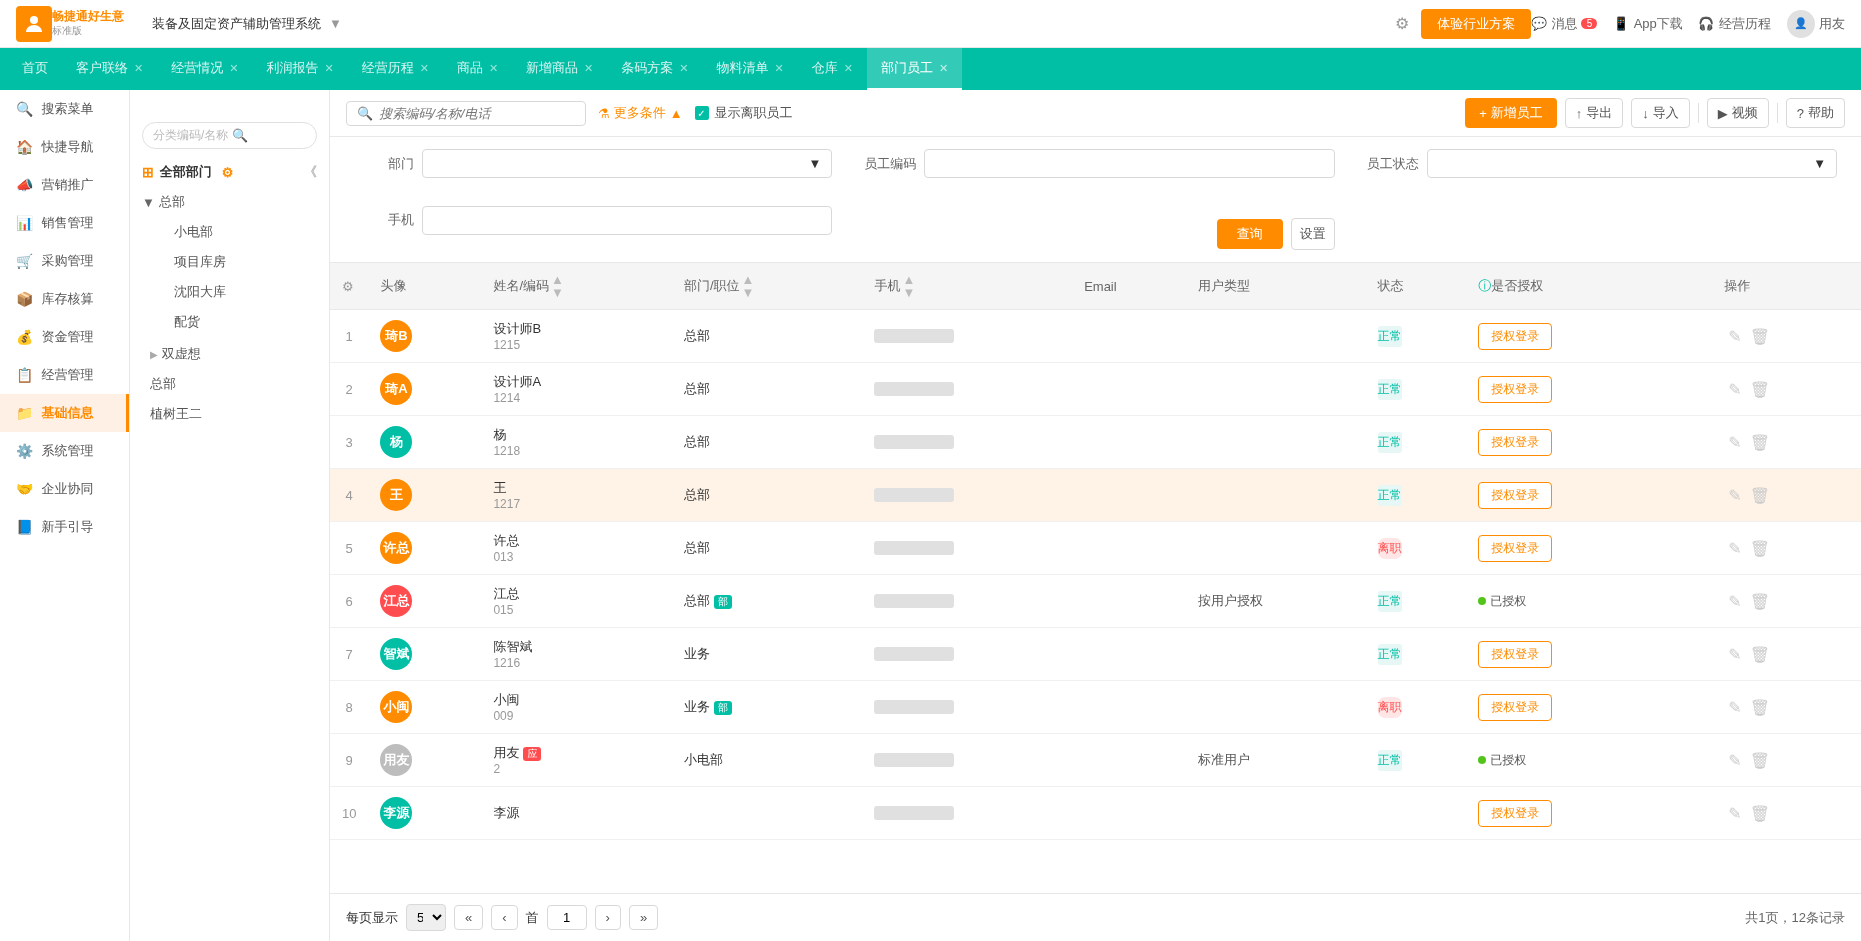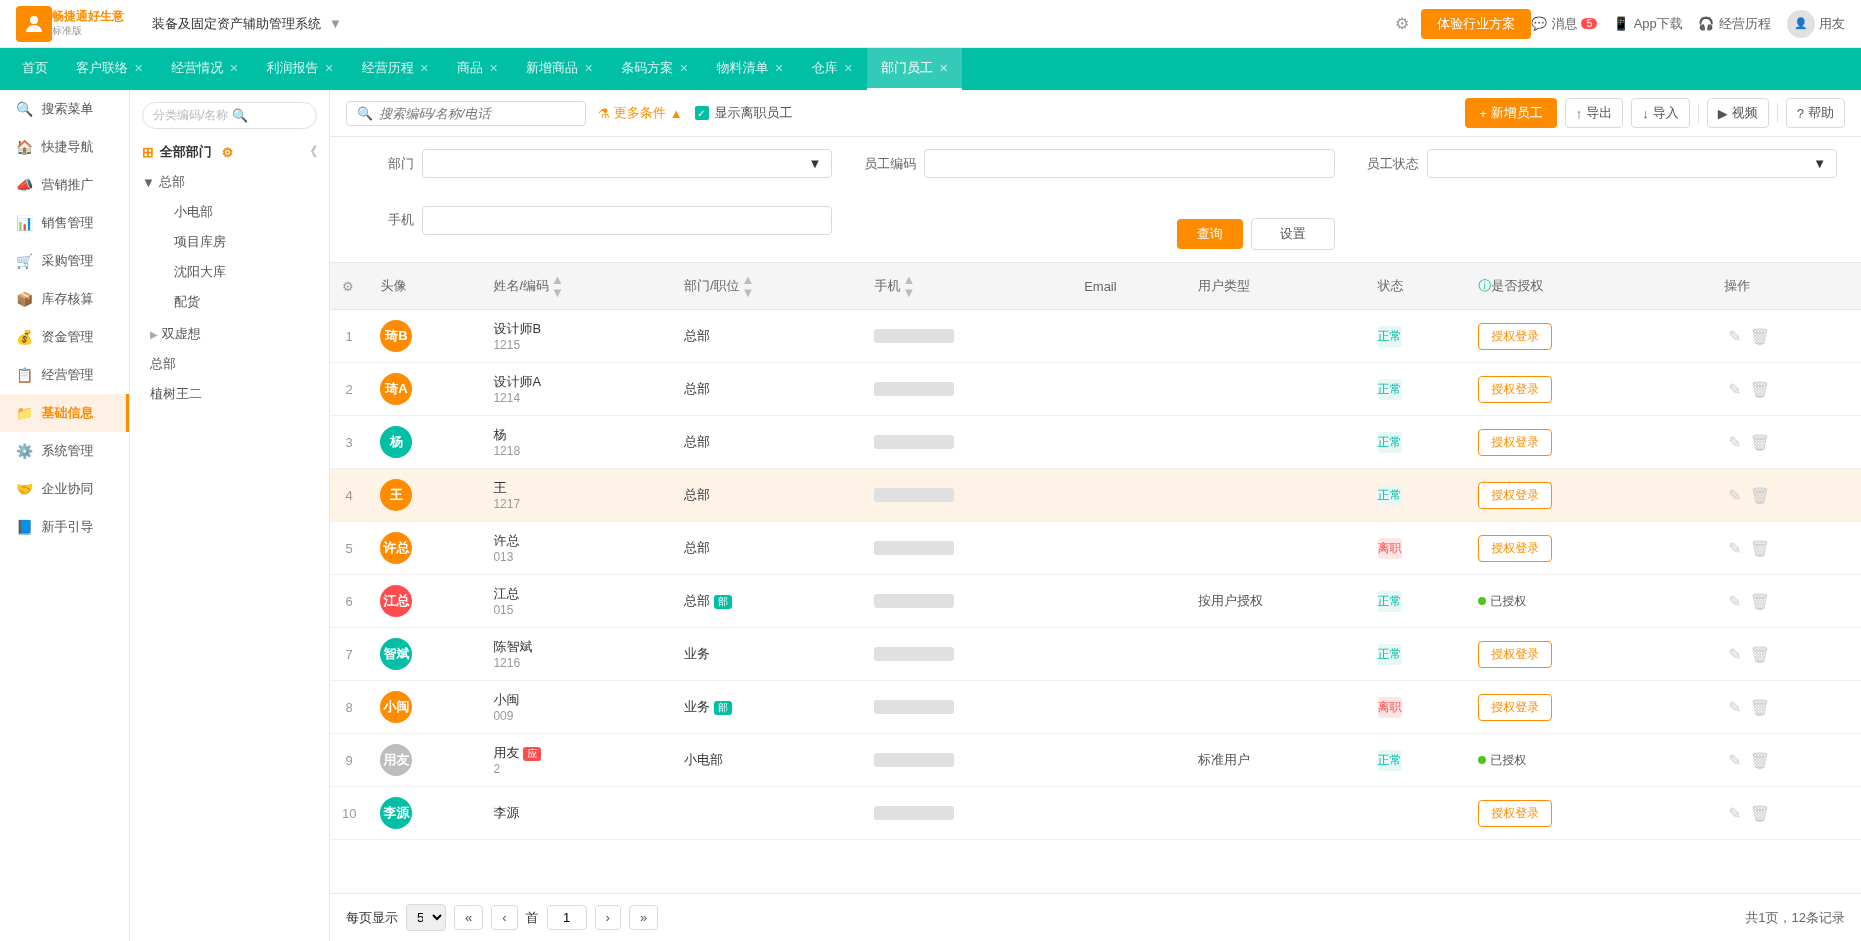--- a/index.html
+++ b/index.html
@@ -42,21 +42,21 @@
     
     .sidebar { width: 130px; background: #fff; border-right: 1px solid #e8e8e8; overflow-y: auto; flex-shrink: 0; }
     .sidebar-item {
       display: flex; align-items: center; padding: 10px 16px; cursor: pointer; color: #555;
       font-size: 13px; gap: 8px; border-bottom: none;
     }
     .sidebar-item.active { background: #fff0e6; color: #ff8c00; font-weight: bold; border-right: 3px solid #ff8c00; }
     .sidebar-icon { font-size: 14px; }
 
     
-    .dept-panel { width: 200px; background: #fff; border-right: 1px solid #e8e8e8; overflow-y: auto; flex-shrink: 0; padding: 4px 0; }
+    .dept-panel { width: 200px; background: #fff; border-right: 1px solid #e8e8e8; overflow-y: auto; flex-shrink: 0; padding: 24px 0; }
     .dept-header { display: flex; align-items: center; padding: 8px 12px; gap: 6px; }
     .dept-search { flex: 1; border: 1px solid #e0e0e0; border-radius: 16px; padding: 4px 10px; font-size: 12px; color: #999; display: flex; align-items: center; gap: 4px; }
     .dept-title { padding: 6px 12px; display: flex; align-items: center; gap: 6px; font-size: 13px; font-weight: bold; color: #333; cursor: pointer; }
     .dept-node { padding: 6px 12px 6px 20px; cursor: pointer; color: #555; font-size: 13px; display: flex; align-items: center; gap: 4px; }
     .dept-node.sub { padding-left: 32px; }
 
     
     .content-area { flex: 1; display: flex; flex-direction: column; overflow: hidden; }
 
     
@@ -71,34 +71,34 @@
     .action-btn { display: flex; align-items: center; gap: 4px; color: #555; cursor: pointer; font-size: 13px; border: 1px solid #d9d9d9; border-radius: 4px; padding: 5px 10px; background: #fff; }
     .divider-v { width: 1px; height: 20px; background: #e0e0e0; }
 
     
     .adv-search { background: #fff; padding: 12px 24px; border-bottom: 1px solid #e8e8e8; display: grid; grid-template-columns: 1fr 1fr 1fr; gap: 12px 24px; }
     .adv-field { display: flex; align-items: center; gap: 8px; }
     .adv-label { color: #666; white-space: nowrap; font-size: 13px; min-width: 60px; text-align: right; }
     .adv-input { flex: 1; border: 1px solid #d9d9d9; border-radius: 4px; padding: 6px 10px; font-size: 13px; color: #333; outline: none; }
     .adv-select { flex: 1; border: 1px solid #d9d9d9; border-radius: 4px; padding: 6px 10px; font-size: 13px; color: #333; background: #fff; outline: none; cursor: pointer; display: flex; align-items: center; justify-content: space-between; }
     .query-btn { background: #ff8c00; color: #fff; border: none; border-radius: 4px; padding: 6px 20px; cursor: pointer; font-size: 13px; }
-    .set-btn { background: #fff; color: #555; border: 1px solid #d9d9d9; border-radius: 4px; padding: 6px 28px; cursor: pointer; font-size: 13px; }
+    .set-btn { background: #fff; color: #555; border: 1px solid #d9d9d9; border-radius: 4px; padding: 6px 8px; cursor: pointer; font-size: 13px; }
 
     
     .table-wrap { flex: 1; overflow-y: auto; background: #fff; }
     table { width: 100%; border-collapse: collapse; }
     thead tr { background: #f5f5f5; }
     thead th { padding: 10px 12px; text-align: left; color: #666; font-weight: normal; font-size: 13px; border-bottom: 1px solid #e8e8e8; white-space: nowrap; }
     tbody tr { border-bottom: 1px solid #f0f0f0; }
     tbody tr.highlighted { background: #fff3e8; }
     tbody td { padding: 10px 12px; font-size: 13px; color: #333; vertical-align: middle; }
     .avatar-circle { width: 32px; height: 32px; border-radius: 50%; display: flex; align-items: center; justify-content: center; color: #fff; font-size: 13px; font-weight: bold; }
     .status-badge { display: inline-block; padding: 2px 0; border-radius: 3px; font-size: 12px; }
     .status-normal { background: #e6f7f5; color: #00bfa5; }
-    .status-resigned { background: #ffe6e6; color: #ff4d4f; }
+    .status-resigned { background: #ffe6e6; color: #ff4d4f; border-radius: 7px; }
     .auth-btn { border: 1px solid #ff8c00; color: #ff8c00; background: #fff; border-radius: 4px; padding: 4px 12px; cursor: pointer; font-size: 12px; }
     .authorized { color: #555; font-size: 12px; display: flex; align-items: center; gap: 4px; }
     .dot-green { width: 8px; height: 8px; background: #52c41a; border-radius: 50%; }
     .op-btn { color: #ccc; cursor: pointer; font-size: 16px; padding: 0 4px; }
     .dept-tag { display: inline-block; background: #00bfa5; color: #fff; border-radius: 3px; font-size: 10px; padding: 0 4px; margin-left: 4px; }
     .apply-tag { display: inline-block; background: #ff4d4f; color: #fff; border-radius: 3px; font-size: 10px; padding: 0 4px; margin-left: 4px; }
     .blurred { background: #e0e0e0; border-radius: 3px; color: transparent; user-select: none; min-width: 80px; display: inline-block; height: 14px; }
 
     
     .pagination { display: flex; align-items: center; padding: 10px 16px; background: #fff; border-top: 1px solid #e8e8e8; gap: 8px; }

